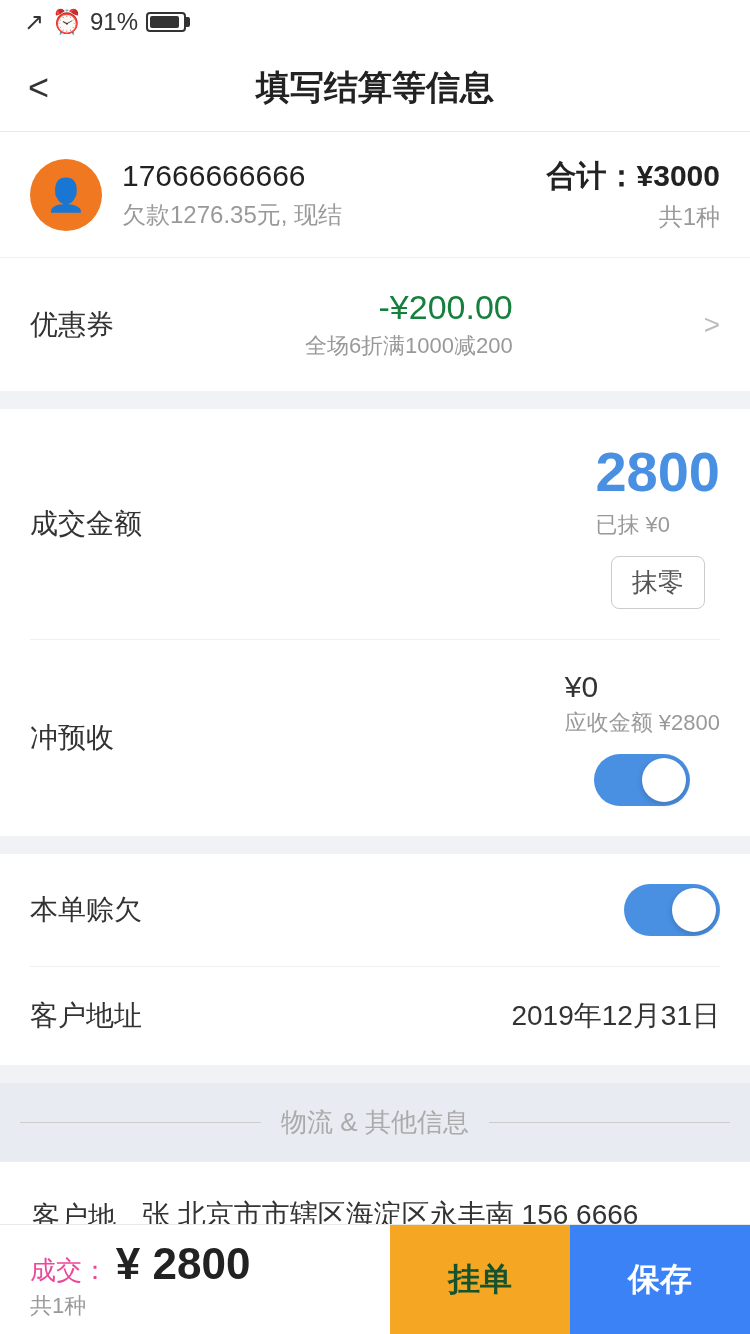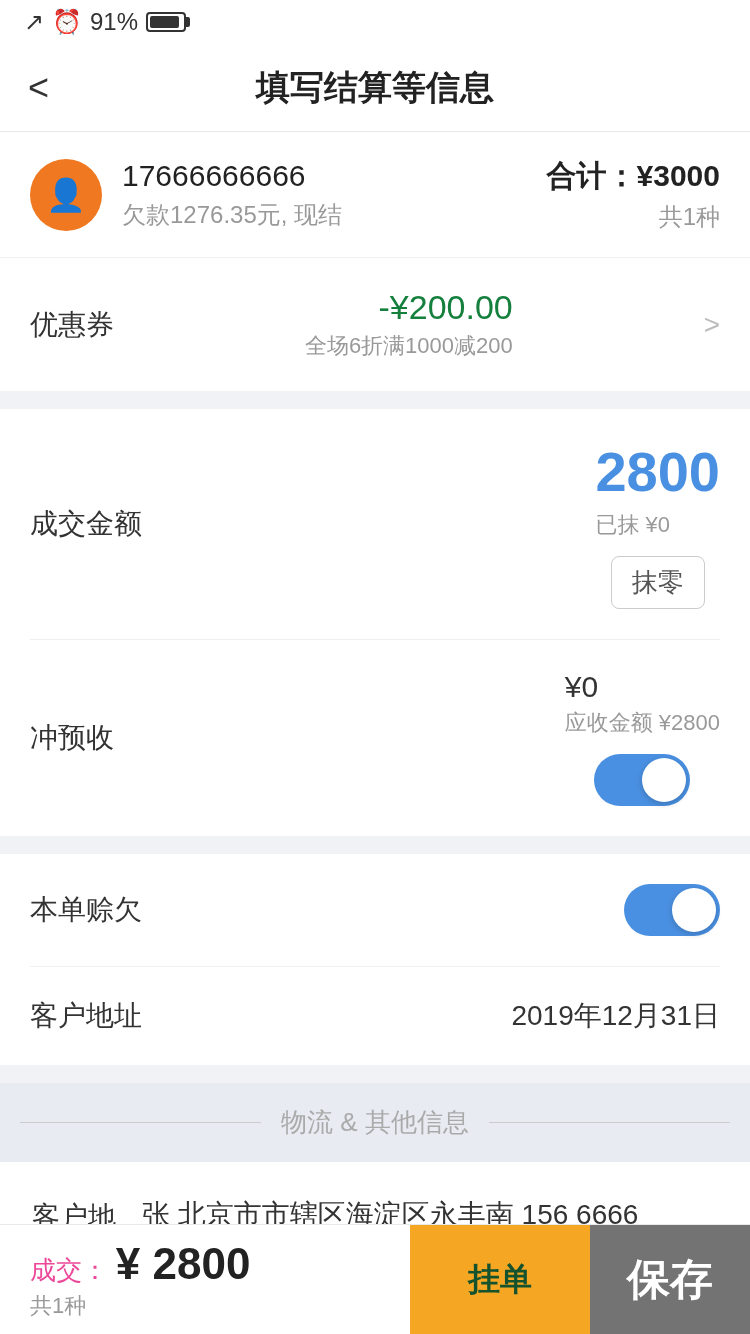--- a/index.html
+++ b/index.html
@@ -193,24 +193,24 @@
     .bottom-amount { font-size: 44px; color: #222; font-weight: 700; }
     .bottom-count { font-size: 22px; color: #999; margin-top: 2px; }
     .btn-hold {
       width: 180px; height: 110px;
       background: #f5a623;
       display: flex; align-items: center; justify-content: center;
       font-size: 32px; color: #14532d; font-weight: 600;
       cursor: pointer;
     }
     .btn-save {
-      width: 160px; height: 110px;
-      background: #737373;
+      width: 180px; height: 110px;
+      background: #3b82f6;
       display: flex; align-items: center; justify-content: center;
-      font-size: 43px; color: #fff; font-weight: 600;
+      font-size: 32px; color: #fff; font-weight: 600;
       cursor: pointer;
     }
   </style>
 </head>
 <body>
 
 <div class="status-bar">
   <div class="status-right">
     <span>↗</span>
     <span>⏰</span>

